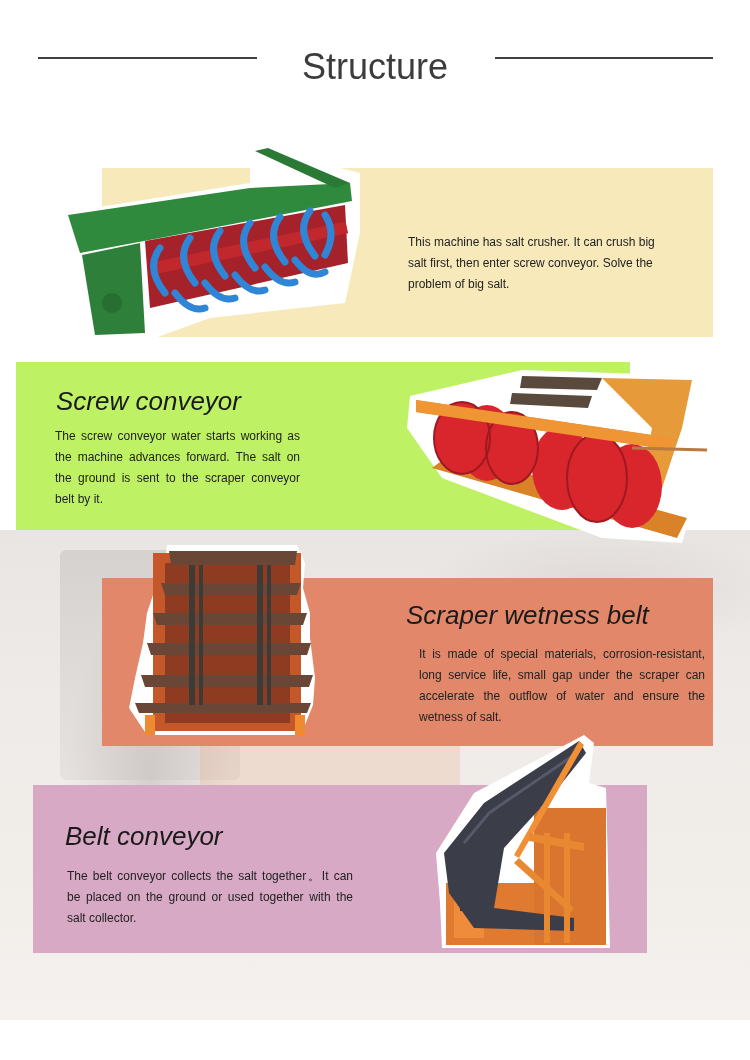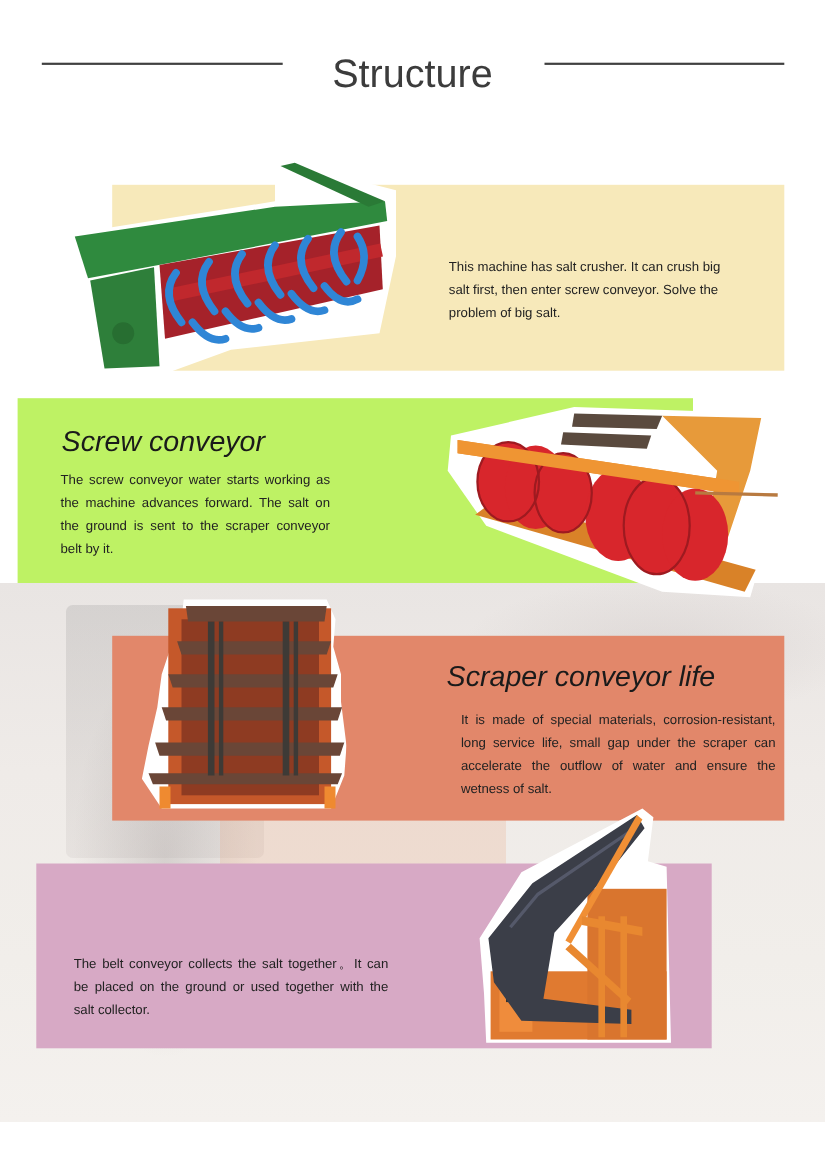--- a/index.html
+++ b/index.html
@@ -140,21 +140,21 @@
       <ellipse cx="60" cy="70" rx="28" ry="36"></ellipse>
       <ellipse cx="110" cy="80" rx="26" ry="36"></ellipse>
       <ellipse cx="195" cy="110" rx="30" ry="44"></ellipse>
     </g>
     <path d="M14,32 L270,70 L270,82 L14,44 Z" fill="#ef9533"></path>
     <line x1="230" y1="80" x2="305" y2="82" stroke="#b87a40" stroke-width="3"></line>
   </svg>
 </div>
 
 <div class="panel" id="p3">
-  <h2>Scraper conveyor life</h2>
+  <h2>Scraper wetness belt</h2>
   <p>It is made of special materials, corrosion-resistant, long service life, small gap under the scraper can accelerate the outflow of water and ensure the wetness of salt.</p>
 </div>
 <div class="machine" style="left:125px; top:543px;">
   <svg width="190" height="195" viewBox="0 0 190 195">
     <path d="M42,2 L172,2 L180,20 L178,45 L185,70 L185,95 L190,135 L188,162 L176,192 L22,192 L4,165 L10,135 L18,100 L22,70 L32,40 L40,20 Z" fill="#ffffff"></path>
     <rect x="28" y="10" width="148" height="178" fill="#c5582a"></rect>
     <rect x="40" y="20" width="125" height="160" fill="#8e3b22"></rect>
     <g fill="#6a4637">
       <path d="M44,8 L172,8 L170,22 L46,22 Z"></path>
       <path d="M36,40 L176,40 L172,52 L40,52 Z"></path>
@@ -168,20 +168,21 @@
       <rect x="74" y="22" width="4" height="140"></rect>
       <rect x="132" y="22" width="6" height="140"></rect>
       <rect x="142" y="22" width="4" height="140"></rect>
     </g>
     <rect x="20" y="172" width="10" height="20" fill="#ef8a30"></rect>
     <rect x="170" y="172" width="10" height="20" fill="#ef8a30"></rect>
   </svg>
 </div>
 
 <div class="panel" id="p4">
+  <h2>Belt conveyor</h2>
   <p>The belt conveyor collects the salt together。It can be placed on the ground or used together with the salt collector.</p>
 </div>
 <div class="machine" style="left:434px; top:733px;">
   <svg width="180" height="218" viewBox="0 0 180 218">
     <path d="M2,120 L40,60 L150,2 L160,10 L155,50 L172,55 L176,215 L8,215 L6,170 Z" fill="#ffffff"></path>
 
     <rect x="12" y="150" width="160" height="62" fill="#e07a30"></rect>
     <rect x="100" y="75" width="72" height="137" fill="#d9752e"></rect>
     <rect x="20" y="160" width="30" height="45" fill="#ef8c3c"></rect>
     <rect x="26" y="168" width="4" height="10" fill="#333"></rect>

